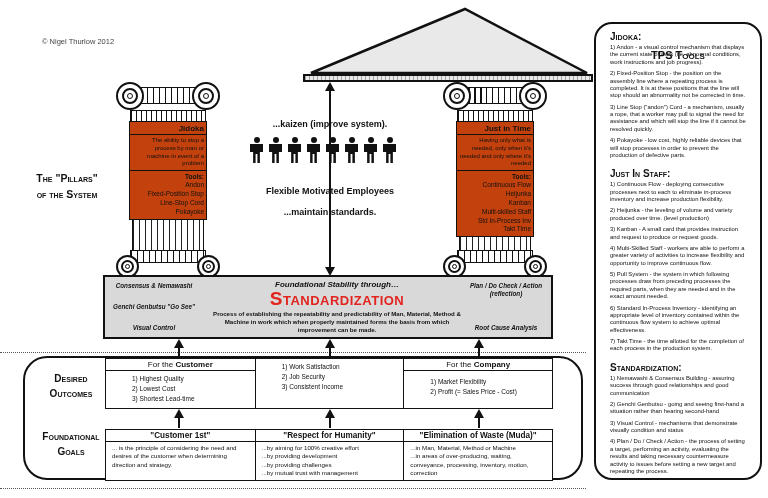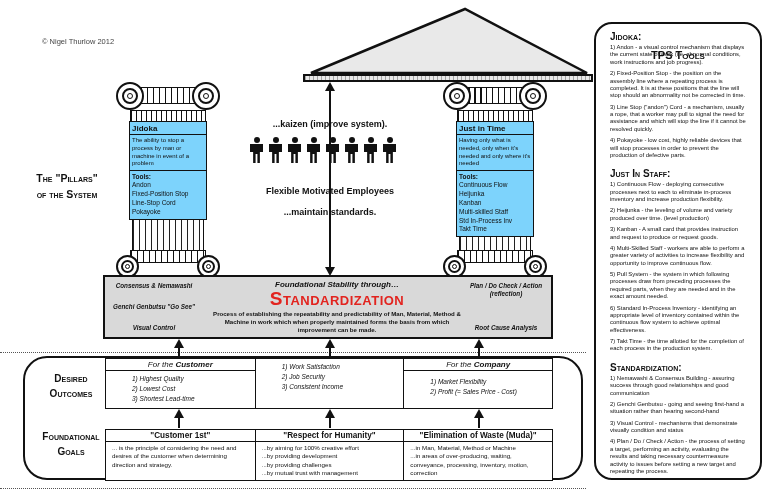--- a/index.html
+++ b/index.html
@@ -25,21 +25,21 @@
   .capital { position:relative; width:104px; height:30px; }
   .volute { position:absolute; width:28px; height:28px; border:2.5px solid #111; border-radius:50%; background:#fff; }
   .volute::before { content:""; position:absolute; inset:4px; border:2px solid #111; border-radius:50%; }
   .volute::after { content:""; position:absolute; inset:9px; border:1.5px solid #111; border-radius:50%; }
   .capital .vl { left:0; top:0; }
   .capital .vr { right:0; top:0; }
   .cap-band { position:absolute; left:24px; right:24px; top:5px; height:17px; border:1.5px solid #111;
               background:repeating-linear-gradient(90deg,#111 0 1.5px,#fff 1.5px 6px); }
   .cap-flutes { width:76px; height:12px; border:1.5px solid #111; margin-top:-2px;
               background:repeating-linear-gradient(90deg,#111 0 1px,#fff 1px 5px); }
-  .pbox { width:78px; background:#7dd3fc; border:1.5px solid #111; margin-top:-1.5px; text-align:left; padding:2px 2px; }
+  .pbox { width:78px; background:#c2410c; border:1.5px solid #111; margin-top:-1.5px; text-align:right; padding:2px 2px; }
   .phead { font-weight:bold; font-size:8px; }
   .pdesc { font-size:6px; line-height:1.3; }
   .ptools { font-size:6.5px; line-height:1.35; }
   .ptools .tlabel { font-weight:bold; }
   .shaft { width:72px; flex:1 1 auto; border-left:1.5px solid #111; border-right:1.5px solid #111;
            background:repeating-linear-gradient(90deg,#222 0 1px,#fff 1px 6px); }
   .pbase { position:relative; width:104px; height:28px; }
   .pbase .band { position:absolute; left:14px; right:14px; top:0; height:13px; border:1.5px solid #111;
            background:repeating-linear-gradient(90deg,#111 0 1.5px,#fff 1.5px 6px); }
   .pbase .volute { width:23px; height:23px; }
@@ -217,21 +217,21 @@
 
   <div class="side-label sc" style="top:371px;">
     <div>Desired</div>
     <div>Outcomes</div>
   </div>
   <div class="side-label sc" style="top:429px;">
     <div>Foundational</div>
     <div>Goals</div>
   </div>
 
-  <div class="tbl" style="top:358px;font-style:italic;" id="outcomes-table">
+  <div class="tbl" style="top:358px;" id="outcomes-table">
     <div class="tcol">
       <div class="thead"><span>For the </span><b>Customer</b></div>
       <div class="obody">
         <div>1) Highest Quality</div>
         <div>2) Lowest Cost</div>
         <div>3) Shortest Lead-time</div>
       </div>
     </div>
     <div class="tcol">
       <div class="obody">

